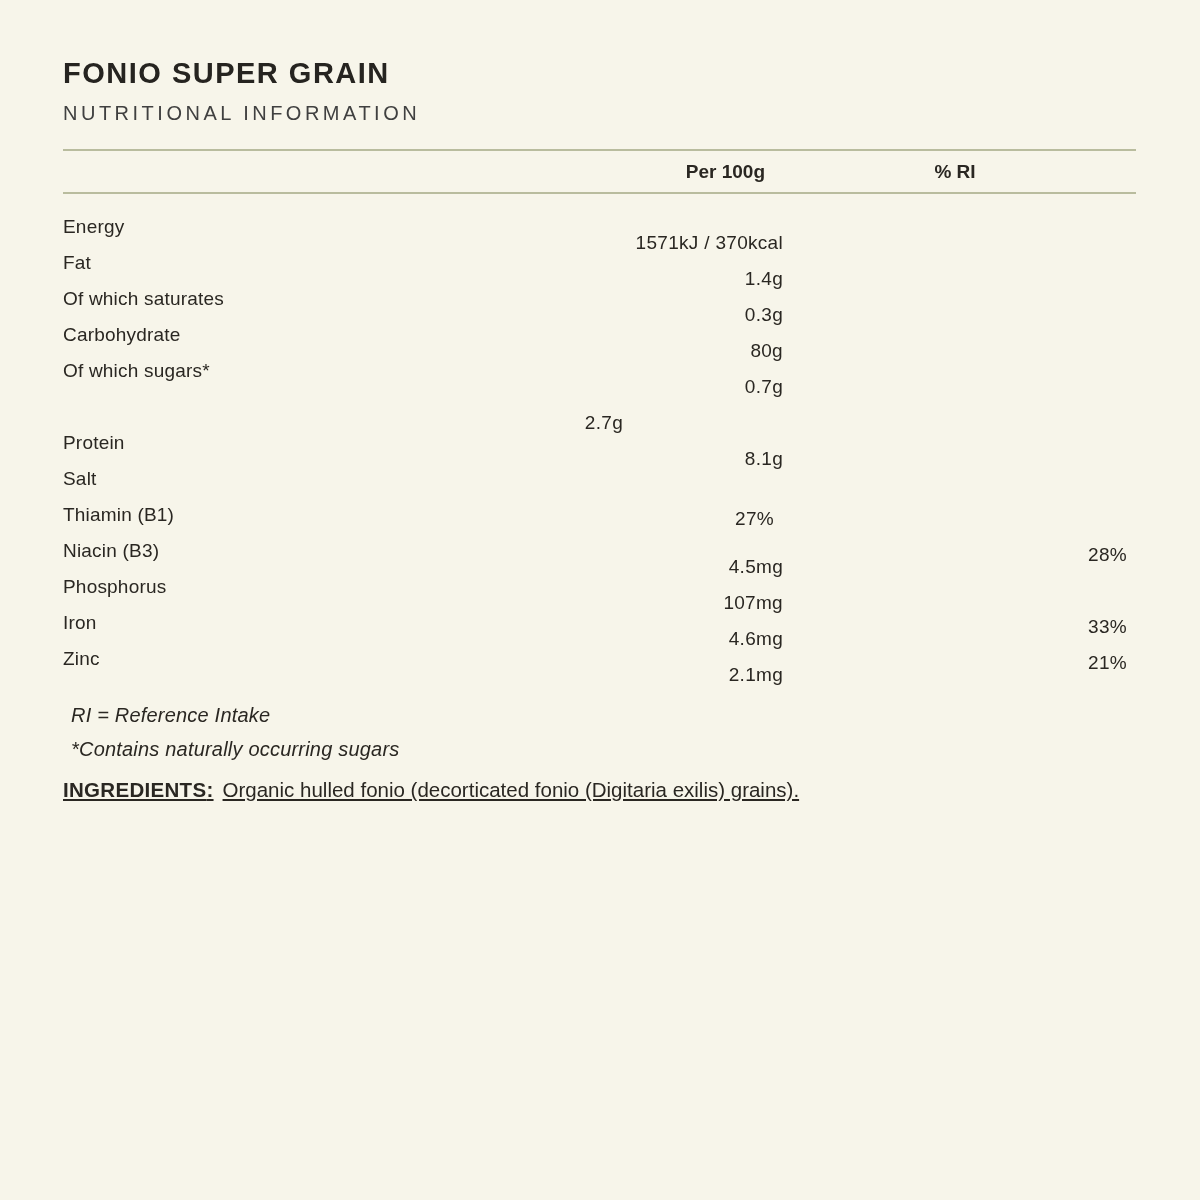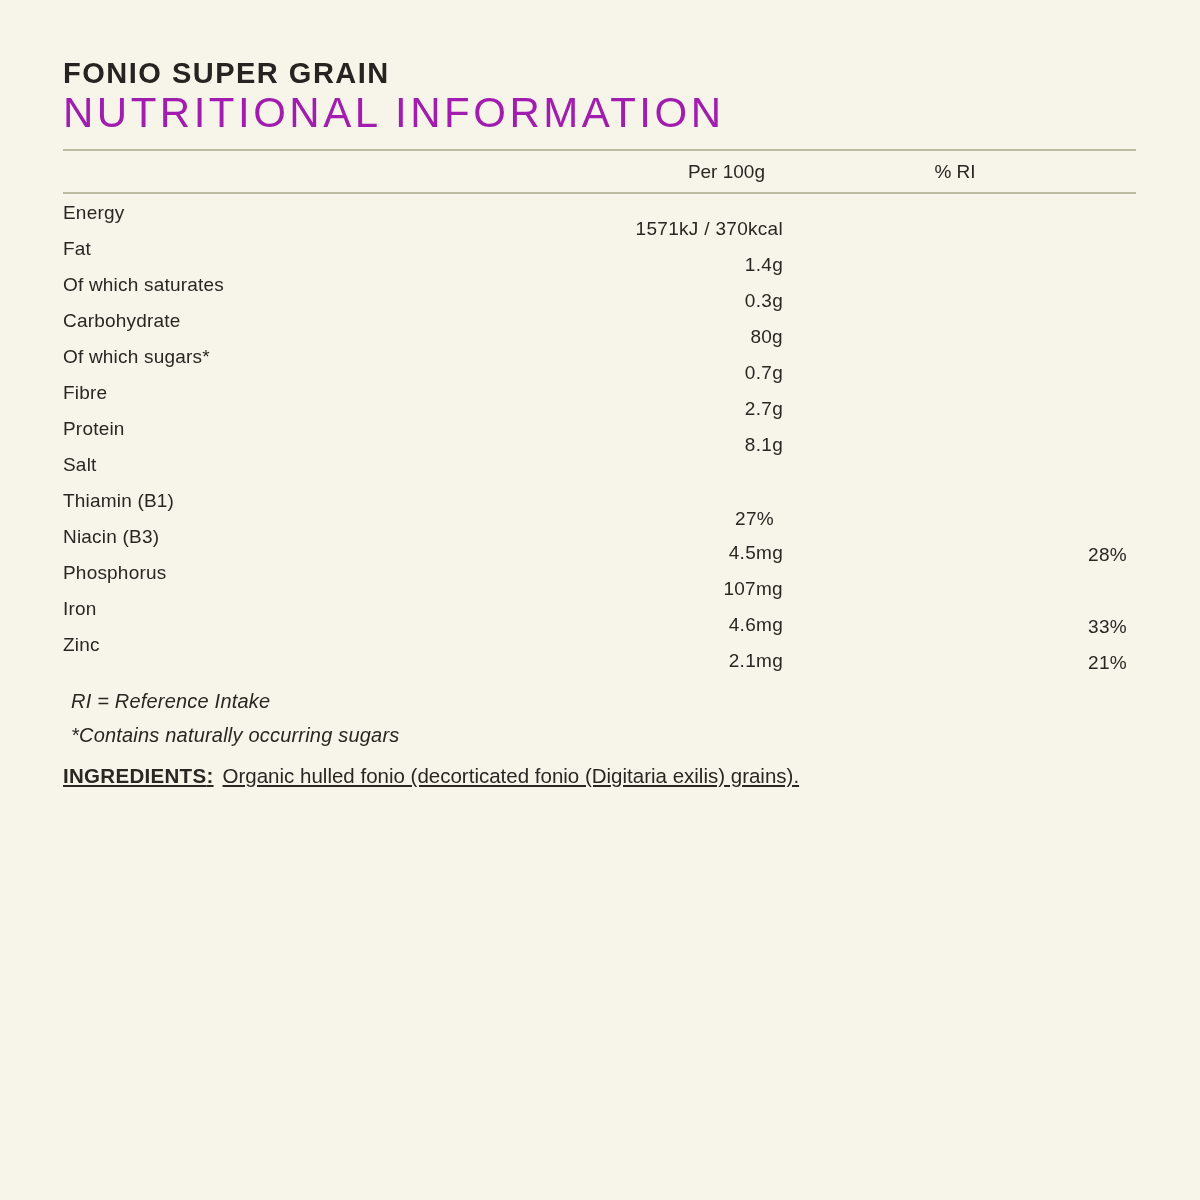--- a/index.html
+++ b/index.html
@@ -24,50 +24,50 @@
   .title {
     margin: 0 0 4px 0;
     font-size: 29px;
     font-weight: 700;
     letter-spacing: 1.5px;
     line-height: 34px;
     color: #262420;
   }
   .subtitle {
     margin: 0 0 17px 0;
-    font-size: 42px;
+    font-size: 20px;
     font-weight: 400;
     letter-spacing: 3.5px;
     line-height: 38px;
-    color: #a21caf;
+    color: #404040;
   }
   
   .ntable {
     width: 100%;
   }
   .thead {
     display: grid;
     grid-template-columns: 560px 160px 353px;
     align-items: center;
     height: 41px;
     border-top: 2px solid #b9bc9e;
     border-bottom: 2px solid #b9bc9e;
-    font-weight: 400;
+    font-weight: 700;
     font-size: 19px;
   }
   .th-amount {
     text-align: right;
     padding-right: 18px;
   }
   .th-ri {
     text-align: center;
     padding-right: 9px;
   }
   .tbody {
-    padding-top: 1px;
+    padding-top: 15px;
   }
   .row {
     display: grid;
     grid-template-columns: 560px 160px 353px;
     height: 36px;
   }
   .c-label {
     font-size: 19px;
     line-height: 36px;
     letter-spacing: 0.2px;
@@ -79,21 +79,21 @@
     position: relative;
     top: 16px;
     letter-spacing: 0.3px;
   }
   .c-ri {
     font-size: 19px;
     line-height: 36px;
     text-align: right;
     padding-right: 9px;
     position: relative;
-    top: 18px;
+    top: 4px;
     letter-spacing: 0.3px;
   }
   
   .notes {
     margin-top: 25px;
   }
   .note {
     margin: 8px;
     font-style: italic;
     font-size: 20px;
@@ -151,21 +151,20 @@
           <div class="c-label">Carbohydrate</div>
           <div class="c-amount">80g</div>
           <div class="c-ri"></div>
         </div>
         <div class="row">
           <div class="c-label">Of which sugars*</div>
           <div class="c-amount">0.7g</div>
           <div class="c-ri"></div>
         </div>
         <div class="row">
-          <div class="c-label">Fibre</div>
           <div class="c-amount">2.7g</div>
           <div class="c-ri"></div>
         </div>
         <div class="row">
           <div class="c-label">Protein</div>
           <div class="c-amount">8.1g</div>
           <div class="c-ri"></div>
         </div>
         <div class="row">
           <div class="c-label">Salt</div>

